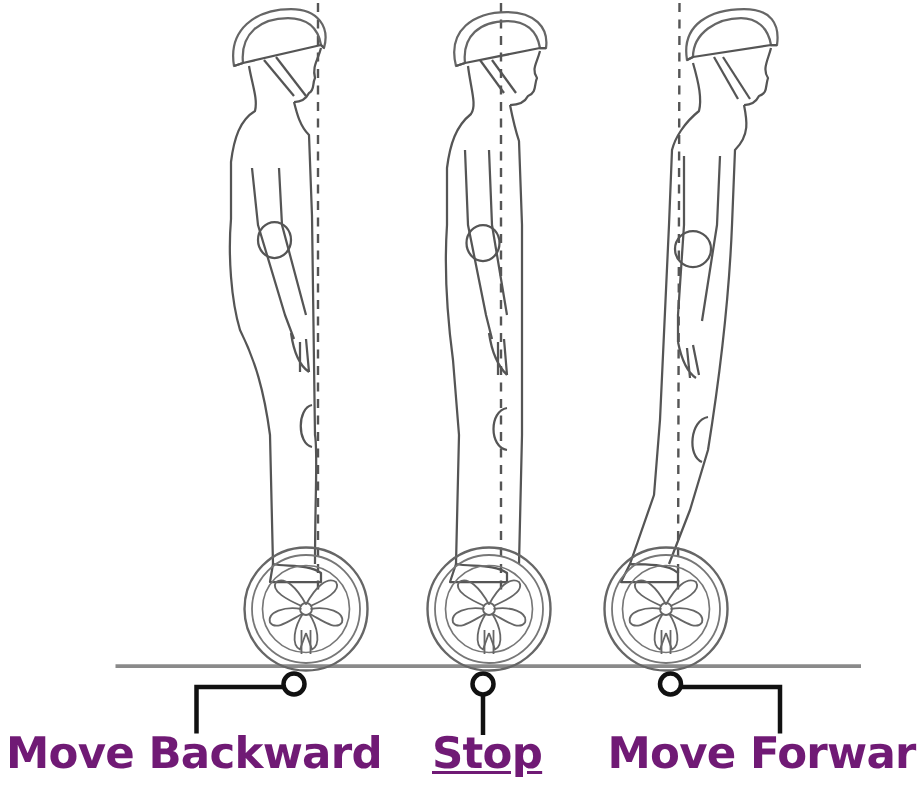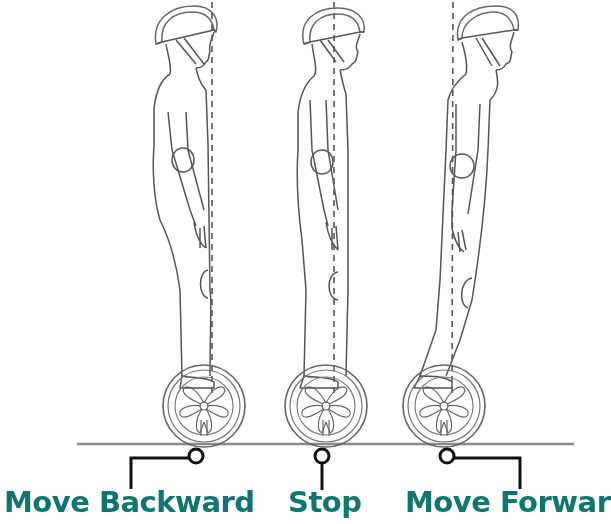--- a/index.html
+++ b/index.html
@@ -1,24 +1,24 @@
 <!DOCTYPE html>
 <html><head>
 <meta charset="utf-8">
 <style>
   html, body { margin:0; padding:0; background:#ffffff; }
   body { width:611px; height:524px; position:relative; overflow:hidden; font-family:"DejaVu Sans", sans-serif; }
   #stage { position:absolute; left:0; top:0; width:611px; height:524px; }
   .label {
     position:absolute; top:482px; height:40px; line-height:40px;
     font-family:"DejaVu Sans", sans-serif; font-weight:bold; font-size:29px;
-    color:#0f766e; white-space:nowrap; letter-spacing:-0.5px;
+    color:#701a75; white-space:nowrap; letter-spacing:-0.5px;
   }
   #lbl-back { left:4px; }
-  #lbl-stop { left:288px; }
+  #lbl-stop { left:288px;text-decoration:underline; }
   #lbl-fwd  { left:405px; }
 </style>
 </head>
 <body>
 
 <svg id="stage" width="611" height="524" viewBox="0 0 611 524" xmlns="http://www.w3.org/2000/svg">
   <defs>
 
     <g id="wheel">
       <circle cx="0" cy="0" r="41" fill="none" stroke="#666" stroke-width="1.6"></circle>

